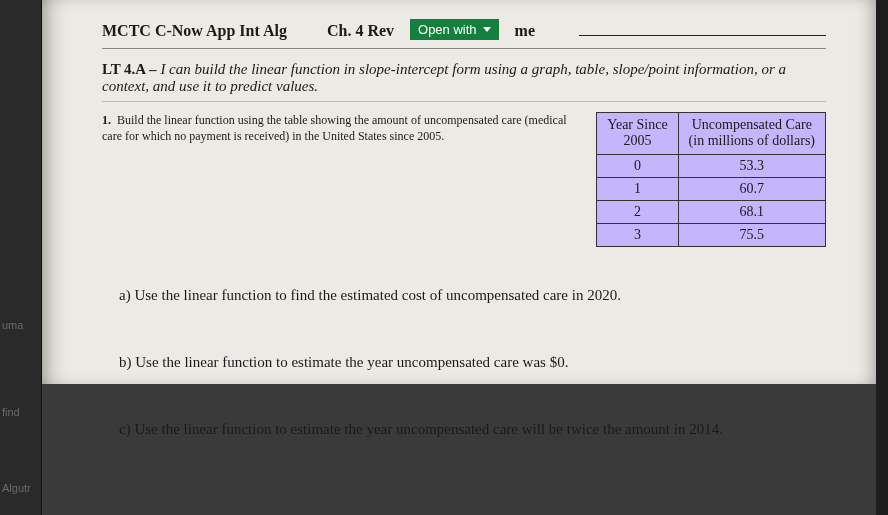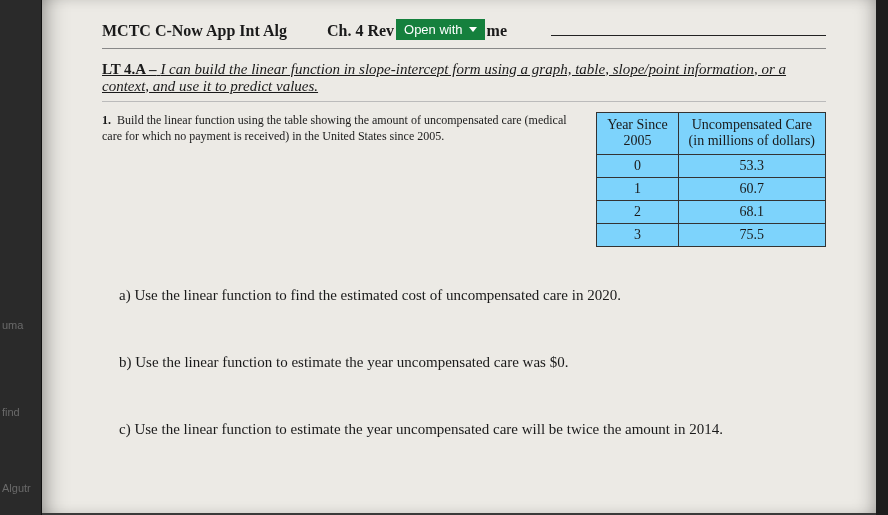--- a/index.html
+++ b/index.html
@@ -37,37 +37,37 @@
       top: 0;
       width: 12px;
       height: 515px;
       background: #1d1d1d;
     }
     .page {
       position: absolute;
       left: 42px;
       right: 12px;
       top: 0;
-      height: 513px;
+      height: 384px;
       background: #eceae5;
       padding: 20px 50px 10px 60px;
       color: #1a1a1a;
       box-shadow: inset 20px 0 25px -20px rgba(0,0,0,0.5), inset -10px 0 20px -10px rgba(0,0,0,0.4);
     }
     .header-row {
       display: flex;
       align-items: baseline;
       gap: 40px;
       font-size: 16px;
       font-weight: bold;
       margin-bottom: 6px;
       position: relative;
     }
     .doc-title { flex: 0 0 auto; }
-    .chapter-wrap { flex: 0 0 auto; display: flex; align-items: center; gap: 2px; position: relative; }
+    .chapter-wrap { flex: 0 0 auto; display: flex; align-items: center; gap: 16px; position: relative; }
     .open-with {
       display: inline-flex;
       align-items: center;
       gap: 6px;
       background: #15803d;
       color: #fff;
       font-family: Arial, sans-serif;
       font-weight: normal;
       font-size: 13px;
       padding: 3px 8px;
@@ -88,21 +88,20 @@
       min-width: 180px;
     }
     .hr-under-header {
       border: none;
       border-top: 1px solid #888;
       margin: 2px 0 12px 0;
     }
     .lt {
       font-size: 15px;
       margin-bottom: 4px;
-      text-decoration: underline;
     }
     .lt .code { font-weight: bold; font-style: normal; }
     .lt .stmt { font-style: italic; }
     .hr-under-lt {
       border: none;
       border-top: 1px solid #bbb;
       margin: 6px 0 10px 0;
     }
     .q1-wrap {
       display: flex;
@@ -111,21 +110,21 @@
     }
     .q1-text {
       flex: 1;
       font-size: 12px;
       line-height: 1.35;
     }
     .qnum { font-weight: bold; margin-right: 6px; }
     table.data {
       border-collapse: collapse;
       font-size: 14px;
-      background: #7dd3fc;
+      background: #c4b5fd;
     }
     table.data th, table.data td {
       border: 1.5px solid #333;
       padding: 3px 10px;
       text-align: center;
       font-weight: normal;
     }
     table.data th {
       font-weight: normal;
       line-height: 1.2;

